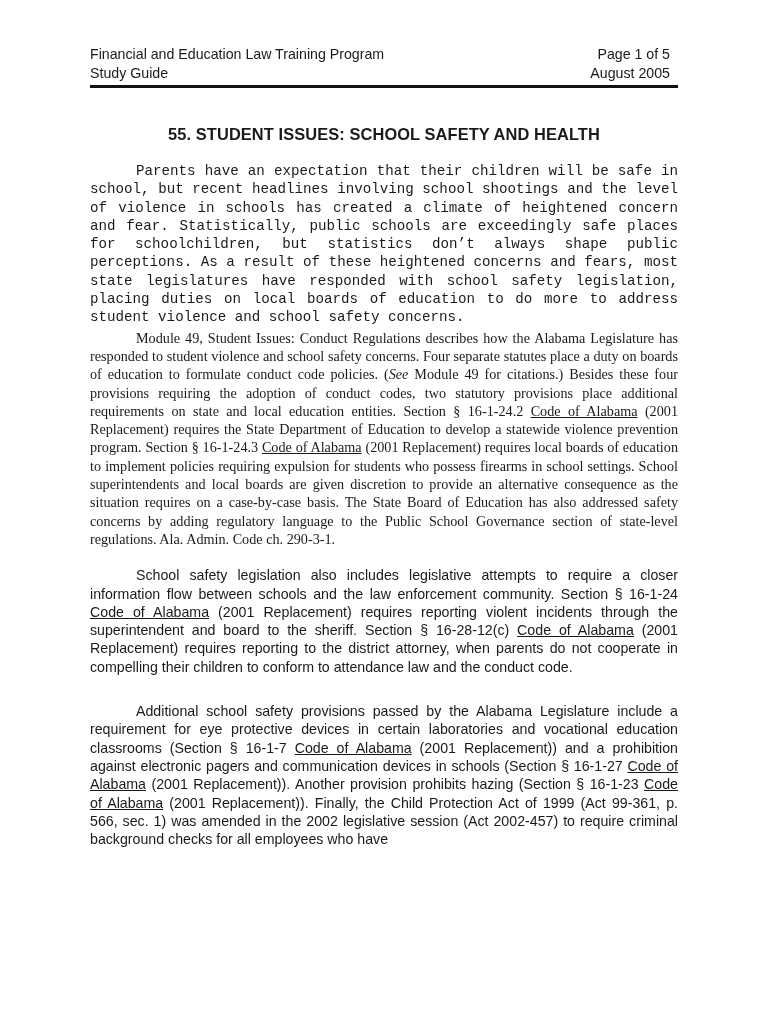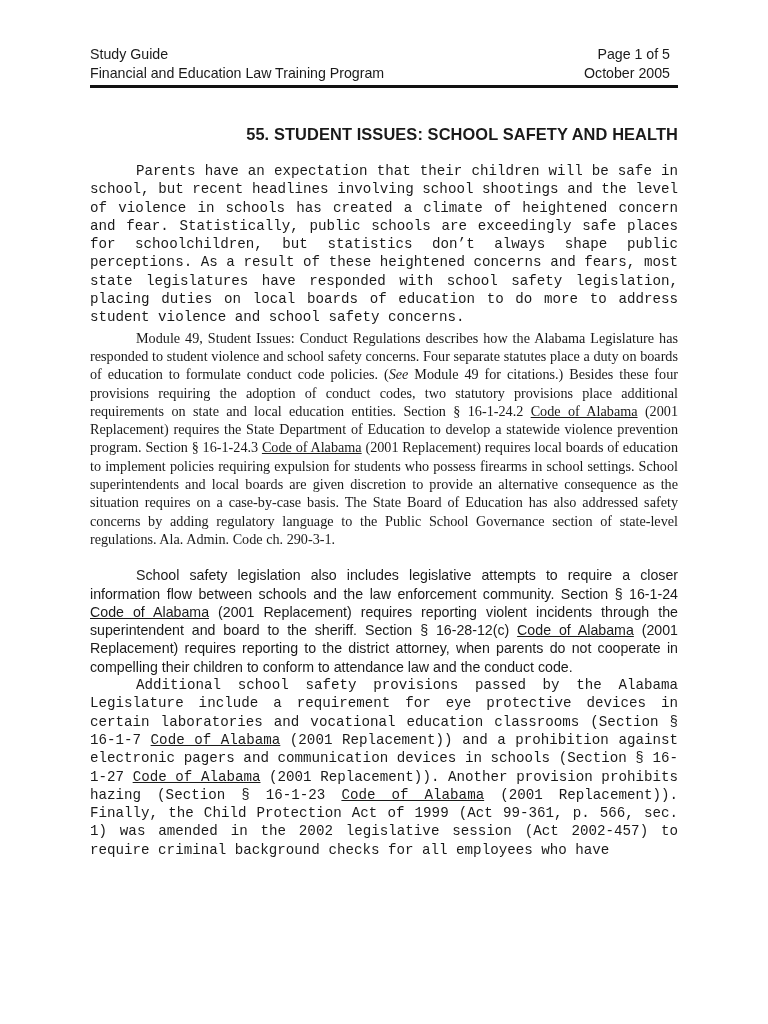--- a/index.html
+++ b/index.html
@@ -34,58 +34,58 @@
     text-align: right;
   }
   .header-right .date { margin-left: -6px; }
   .header-rule {
     margin-top: 3px;
     height: 3px;
     background: #111111;
     width: 588px;
   }
   .title {
-    text-align: right;
+    text-align: center;
     font-weight: bold;
     font-size: 16.4px;
     margin-top: 37px;
     letter-spacing: 0.1px;
   }
   .section-heading {
     font-weight: bold;
     font-size: 14.2px;
     margin-top: 43px;
   }
   .para {
     font-size: 14.2px;
     line-height: 18.3px;
     text-align: justify;
     text-indent: 46px;
     margin: 0;
   }
   .para.p1 { margin-top: 18px; font-family: Liberation Mono, monospace; }
   .para.p2 { margin-top: 2px; font-family: Liberation Serif, serif; }
   .para.p3 { margin-top: 18px; }
-  .para.p4 { margin-top: 0; font-family: Liberation Mono, monospace; }
+  .para.p4 { margin-top: 26px; }
   .u { text-decoration: underline; }
   .i { font-style: italic; }
 </style>
 </head>
 <body>
 
 <div class="page">
 
   <div class="header">
     <div class="header-left">
+      <div>Financial and Education Law Training Program</div>
       <div>Study Guide</div>
-      <div>Financial and Education Law Training Program</div>
     </div>
     <div class="header-right">
       <div>Page 1 of 5</div>
-      <div class="date">October 2005</div>
+      <div class="date">August 2005</div>
     </div>
   </div>
   <div class="header-rule"></div>
 
   <div class="title">55. STUDENT ISSUES: SCHOOL SAFETY AND HEALTH</div>
 
 
   <p class="para p1"><span>Parents have an expectation that their children will be safe in school, but recent headlines involving school shootings and the level of violence in schools has created a climate of heightened concern and fear.  Statistically, public schools are exceedingly safe places for schoolchildren, but statistics don’t always shape public perceptions.  As a result of these heightened concerns and fears, most state legislatures have responded with school safety legislation, placing duties on local boards of education to do more to address student violence and school safety concerns.</span></p>
 
   <p class="para p2"><span>Module 49, Student Issues: Conduct Regulations describes how the Alabama Legislature has responded to student violence and school safety concerns.  Four separate statutes place a duty on boards of education to formulate conduct code policies.  (</span><span class="i">See</span><span> Module 49 for citations.)  Besides these four provisions requiring the adoption of conduct codes, two statutory provisions place additional requirements on state and local education entities.  Section § 16-1-24.2 </span><span class="u">Code of Alabama</span><span> (2001 Replacement) requires the State Department of Education to develop a statewide violence prevention program.    Section § 16-1-24.3 </span><span class="u">Code of Alabama</span><span> (2001 Replacement) requires local boards of education to implement policies requiring expulsion for students who possess firearms in school settings.  School superintendents and local boards are given discretion to provide an alternative consequence as the situation requires on a case-by-case basis.  The State Board of Education has also addressed safety concerns by adding regulatory language to the Public School Governance section of state-level regulations.  Ala. Admin. Code ch. 290-3-1.</span></p>

